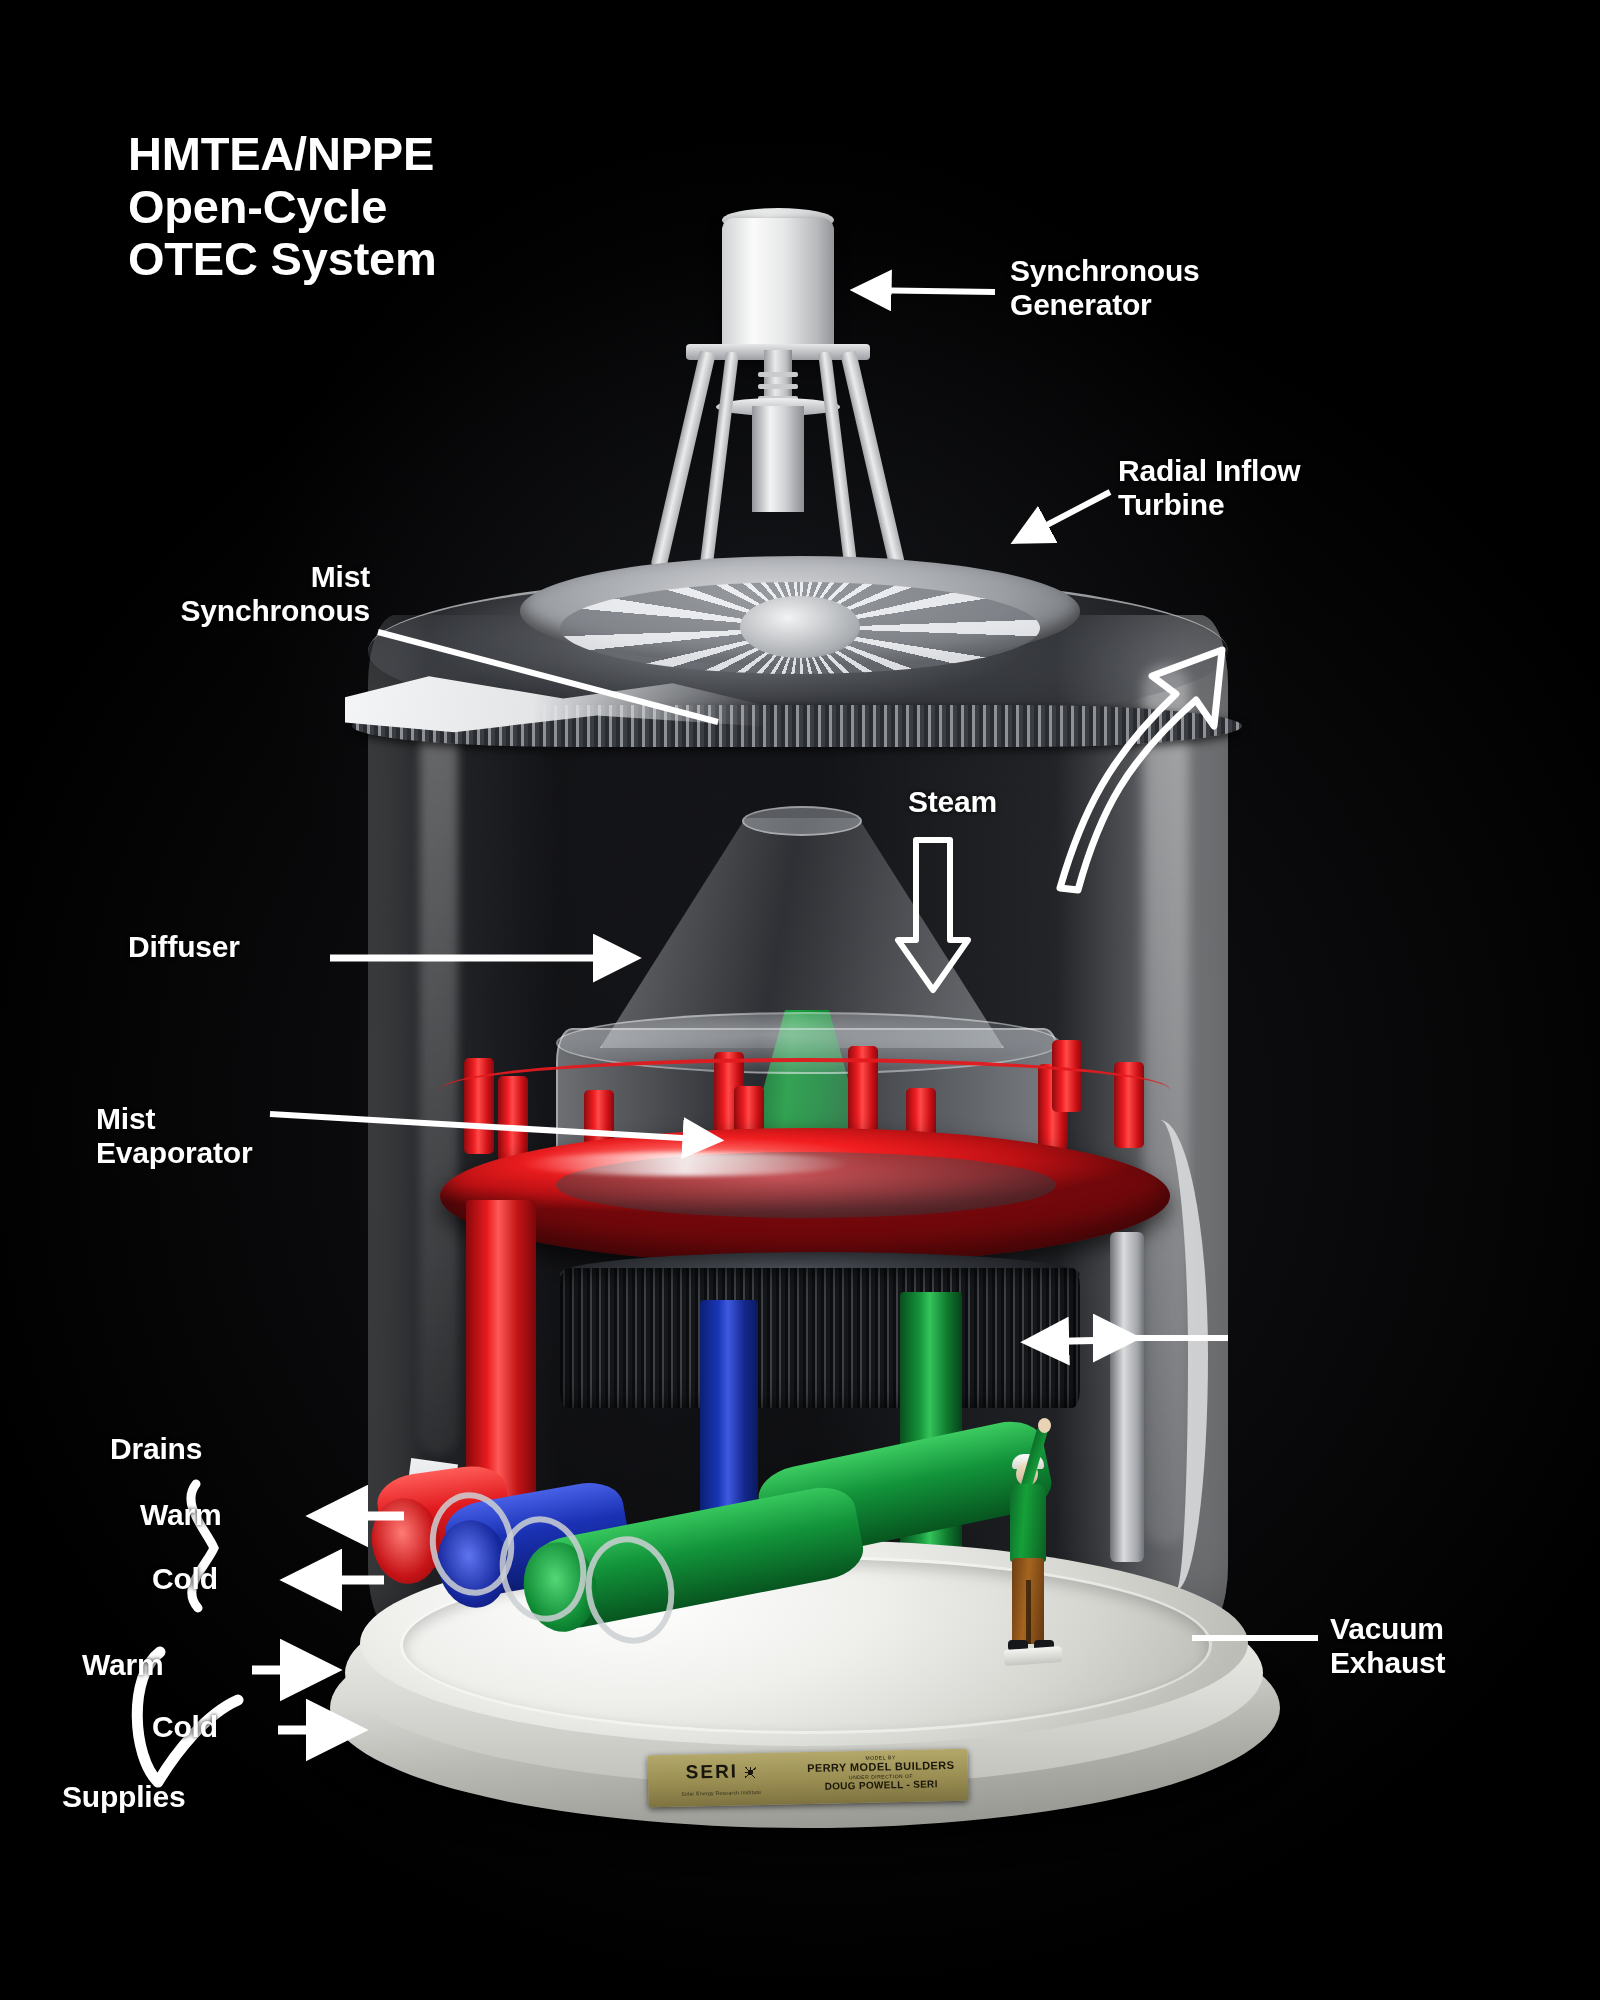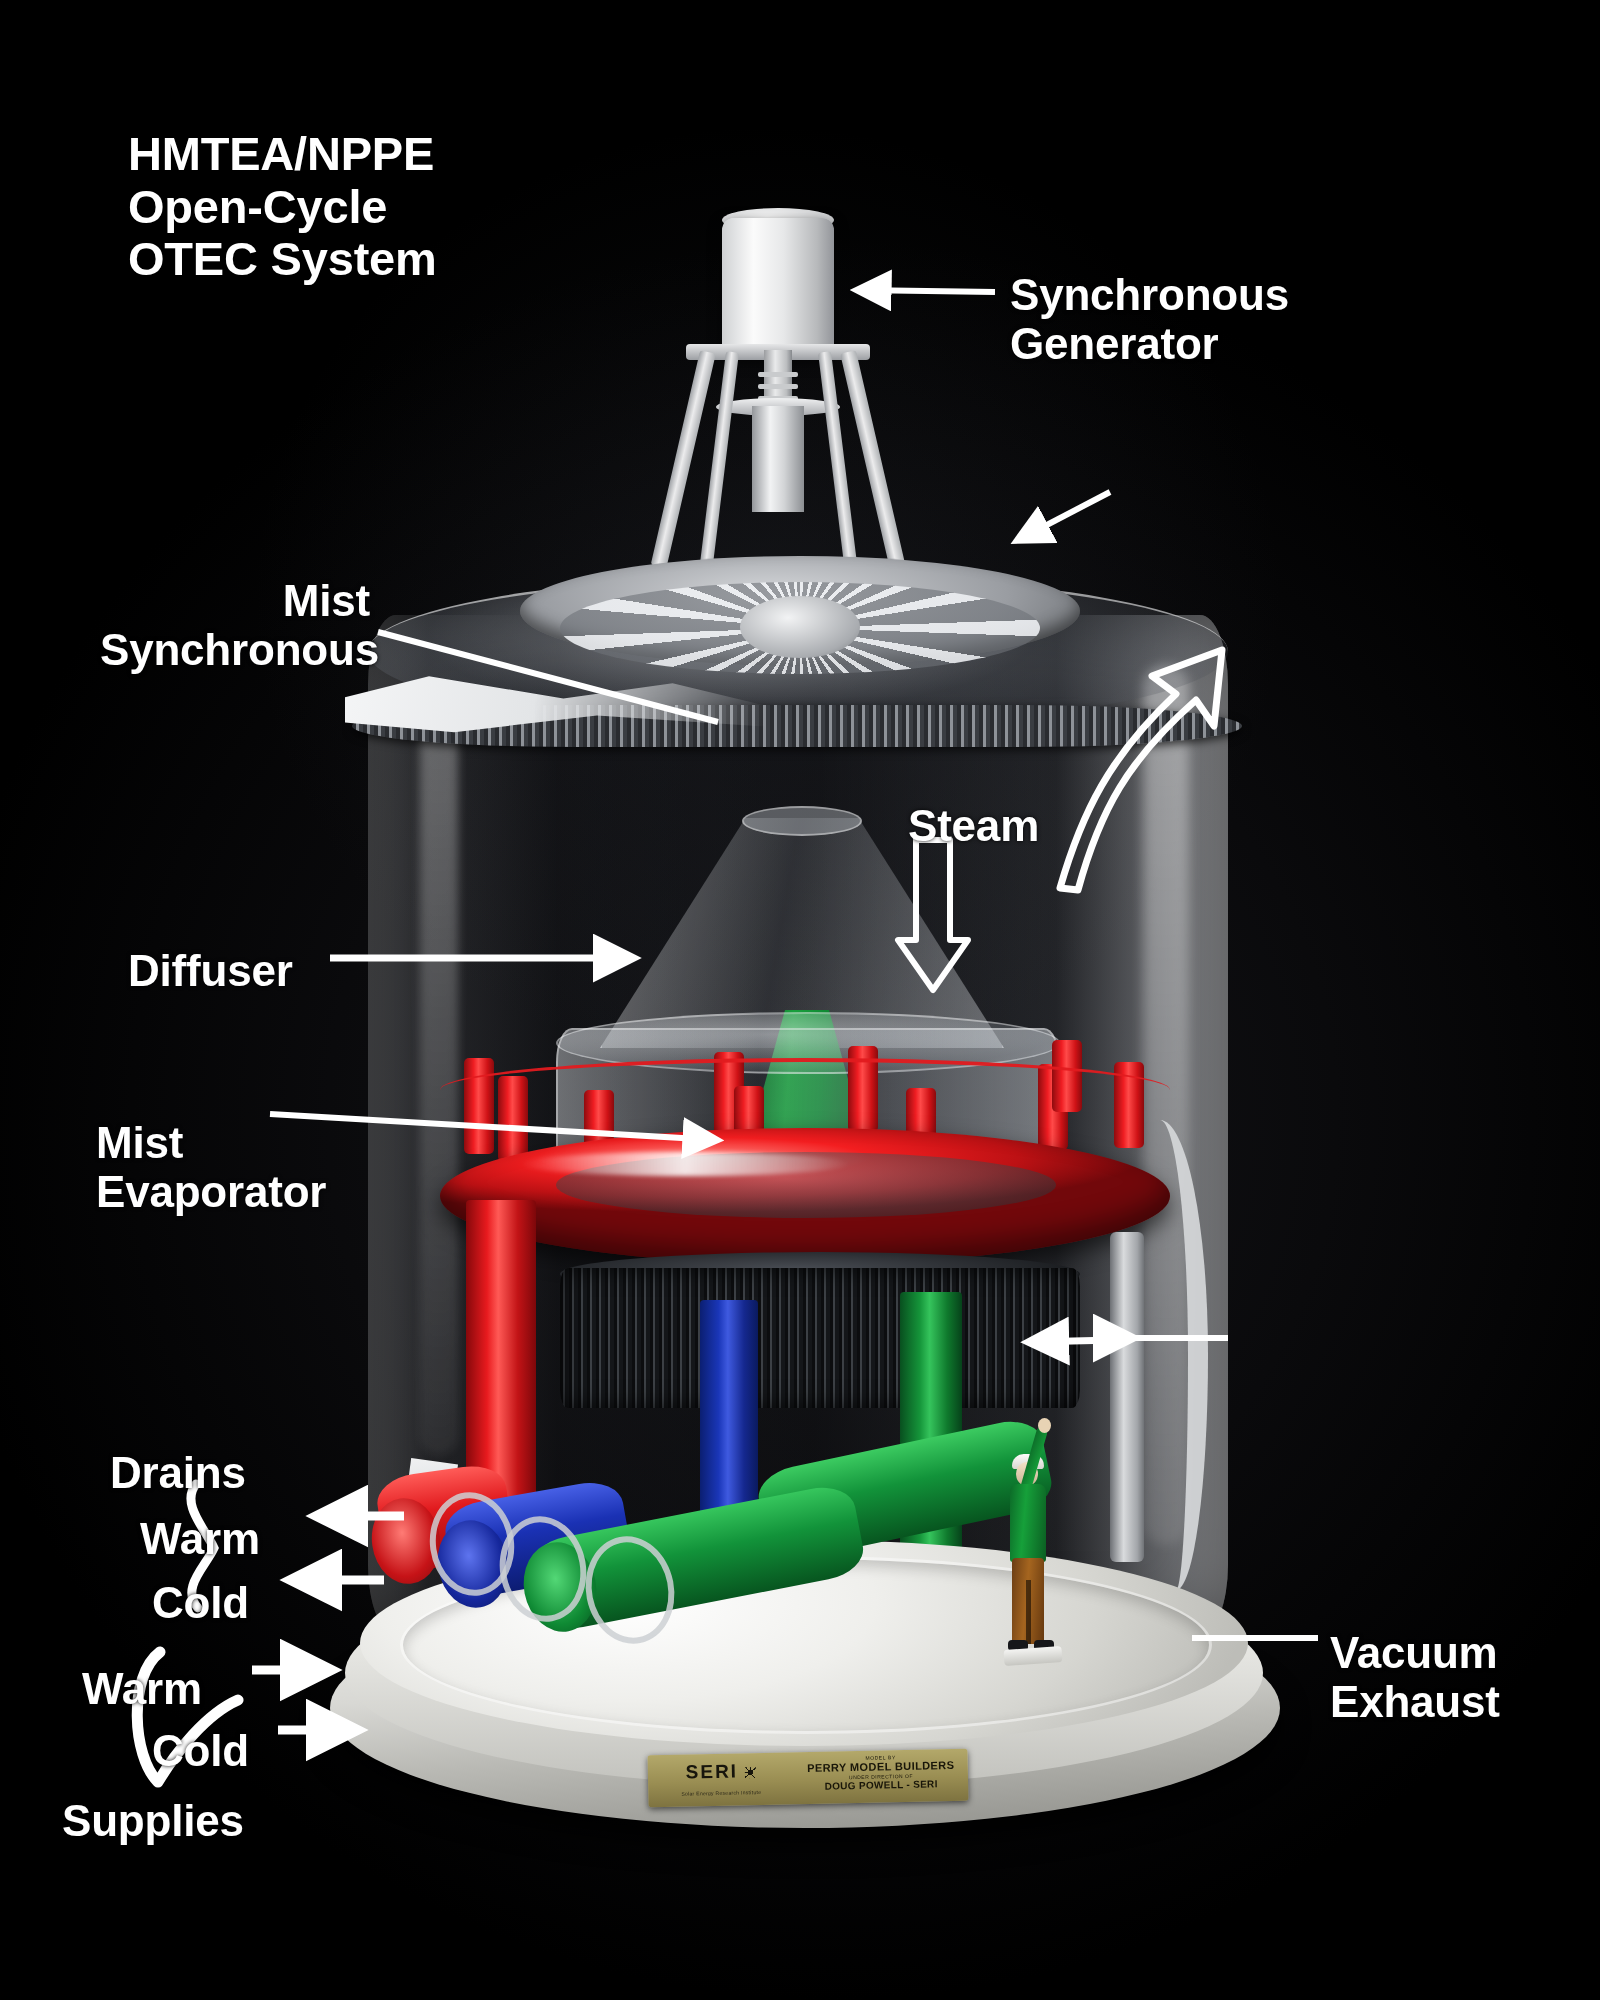--- a/index.html
+++ b/index.html
@@ -343,21 +343,21 @@
       #17150c 180deg 190deg,rgba(0,0,0,0) 190deg 225deg,#17150c 225deg 235deg,rgba(0,0,0,0) 235deg 270deg,
       #17150c 270deg 280deg,rgba(0,0,0,0) 280deg 315deg,#17150c 315deg 325deg,rgba(0,0,0,0) 325deg 360deg);
   }
 
   
   .anno{position:absolute;color:#fff;font-weight:bold;letter-spacing:-.2px;}
   .title{
     left:128px;top:128px;font-size:47px;line-height:1.12;text-align:left;
     text-shadow:0 0 3px rgba(0,0,0,.9);
   }
-  .lbl{font-size:44px;line-height:1.12;text-shadow:0 0 4px rgba(0,0,0,.95);margin-top:16px;}
+  .lbl{font-size:30px;line-height:1.12;text-shadow:0 0 4px rgba(0,0,0,.95);}
 
   .l-sync{left:1010px;top:254px;}
   .l-turb{left:1118px;top:454px;}
   .l-mist{left:100px;top:560px;text-align:right;width:270px;}
   .l-diff{left:128px;top:930px;}
   .l-steam{left:908px;top:785px;}
   .l-spout{left:96px;top:1102px;}
   .l-cond{left:1242px;top:1300px;}
   .l-vac{left:1330px;top:1612px;}
   .l-drains{left:110px;top:1432px;text-align:center;}
@@ -525,20 +525,24 @@
     <div>HMTEA/NPPE</div>
     <div>Open-Cycle</div>
     <div>OTEC System</div>
   </div>
 
   <div class="anno lbl l-sync">
     <div>Synchronous</div>
     <div>Generator</div>
   </div>
 
+  <div class="anno lbl l-turb">
+    <div>Radial Inflow</div>
+    <div>Turbine</div>
+  </div>
 
   <div class="anno lbl l-mist">
     <div>Mist</div>
     <div>Synchronous</div>
   </div>
 
   <div class="anno lbl l-diff">Diffuser</div>
 
   <div class="anno lbl l-steam">Steam</div>
 

